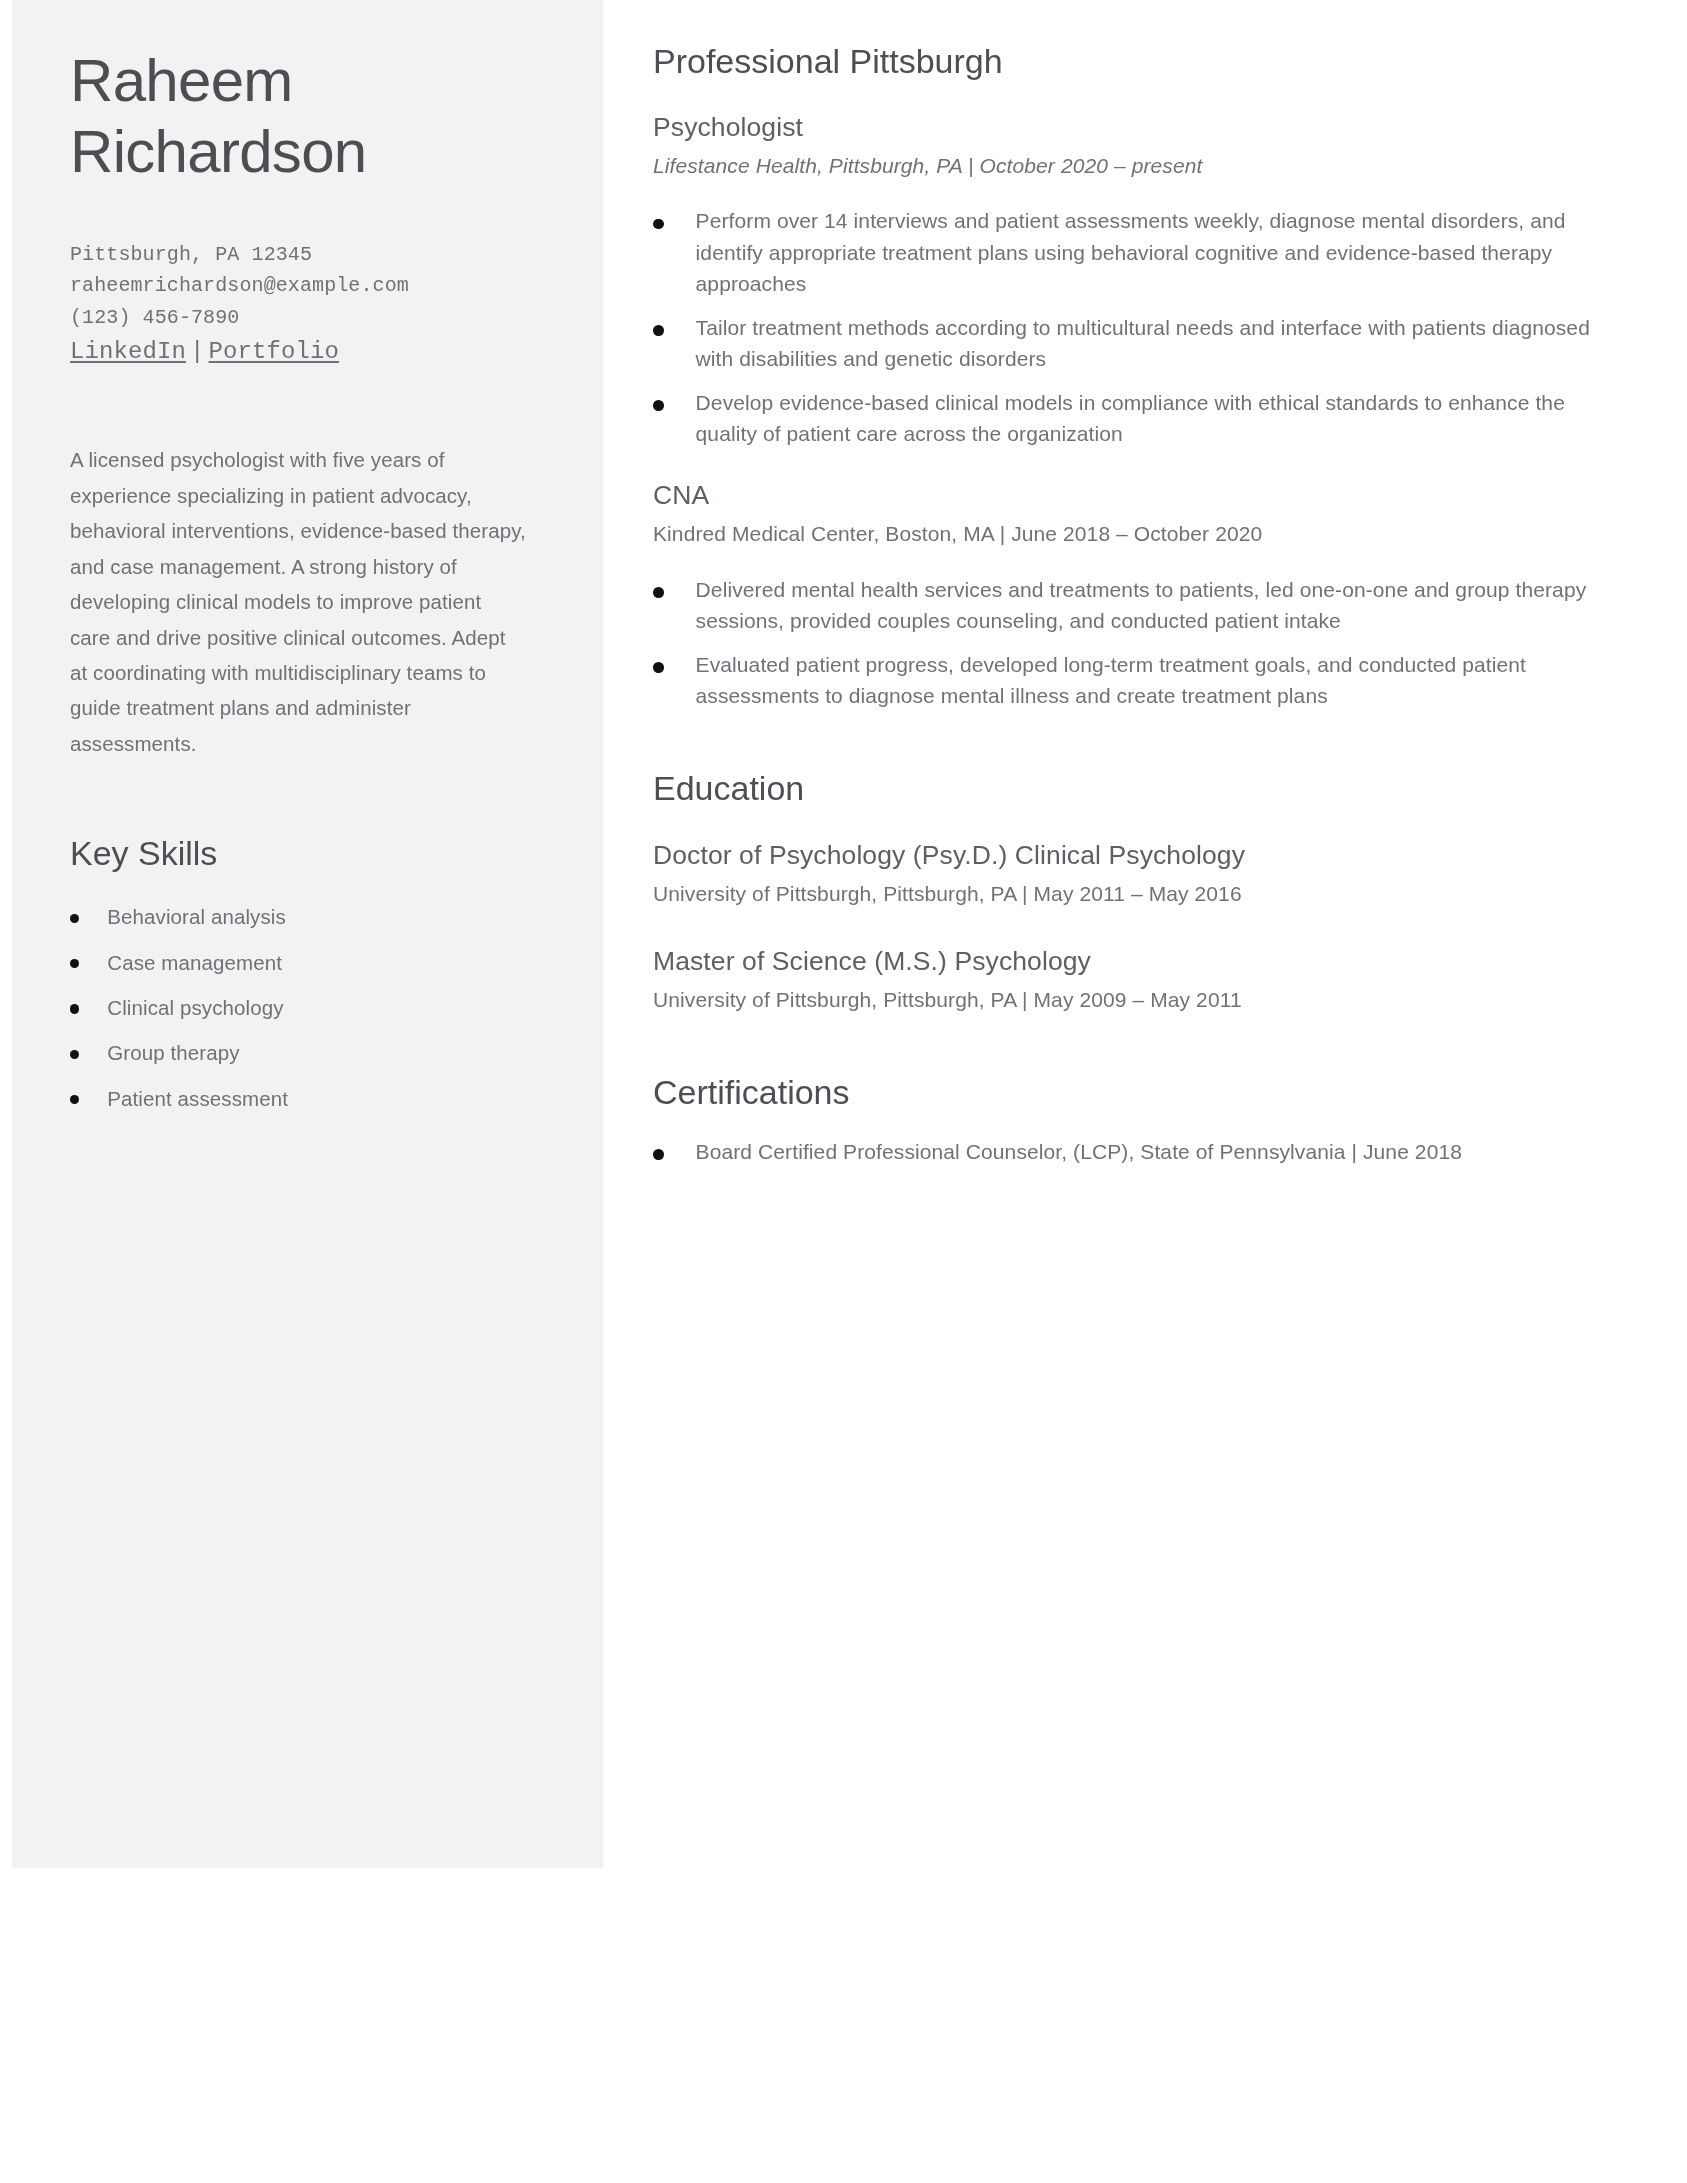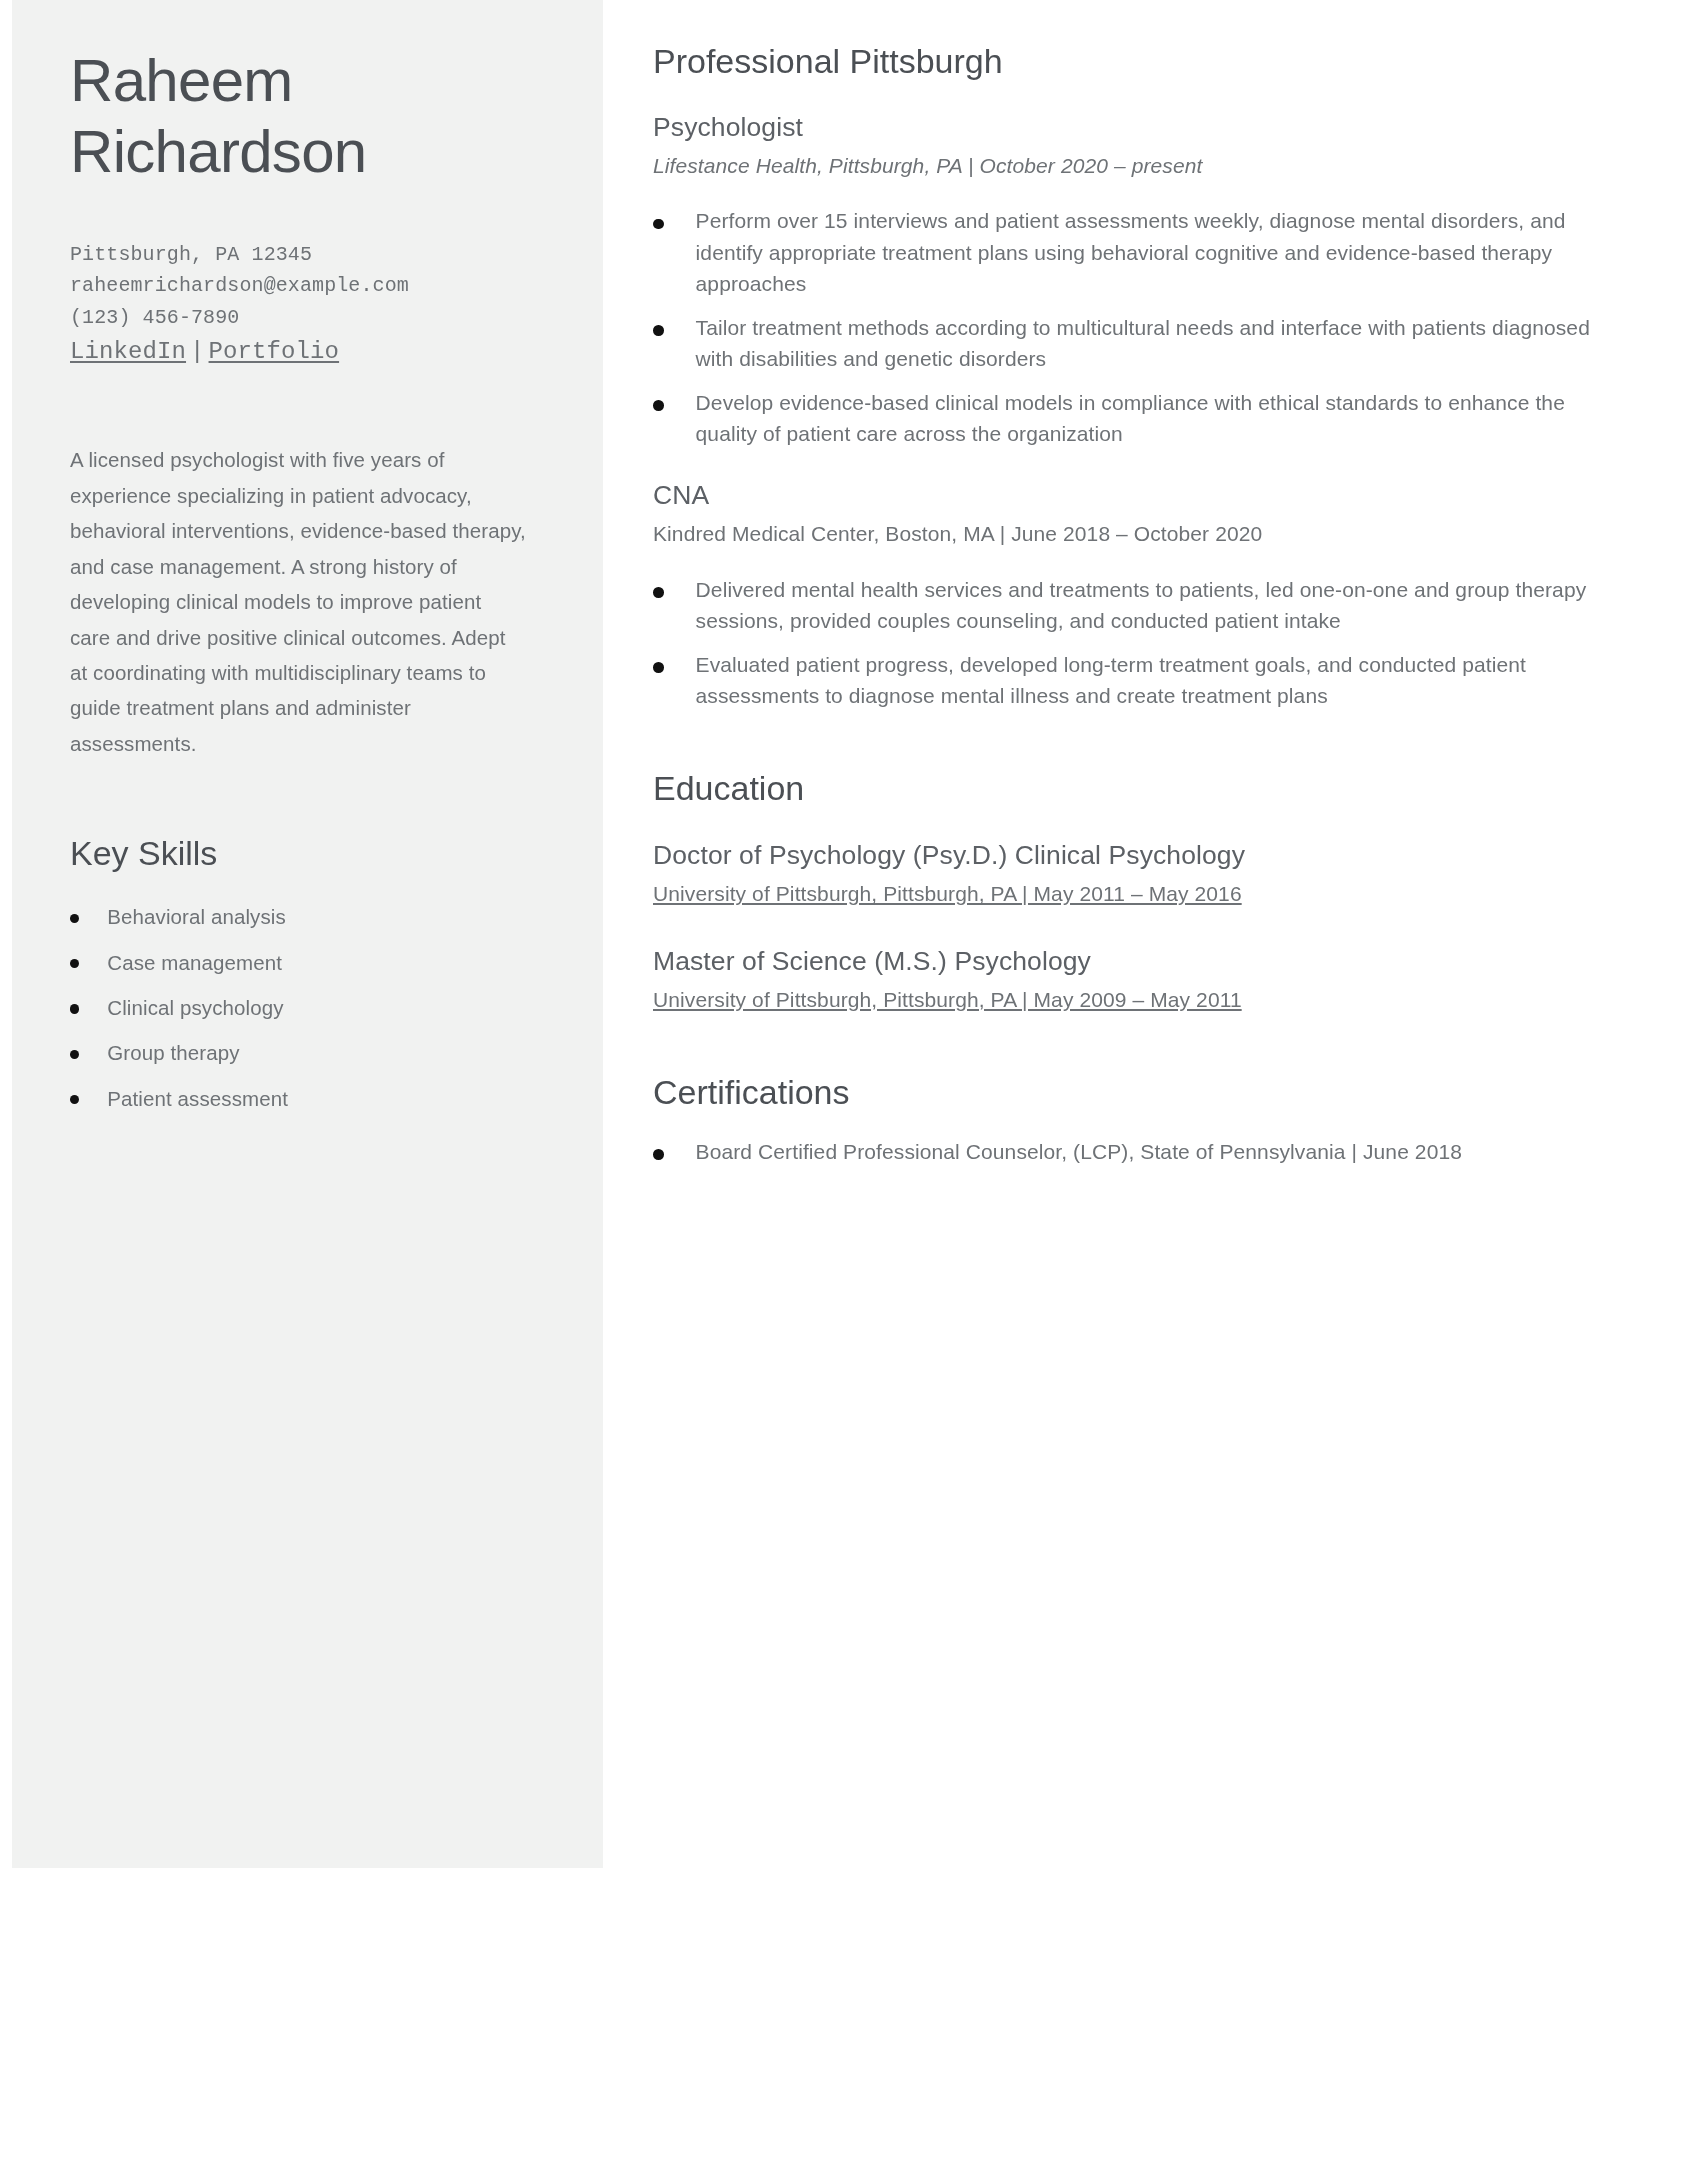--- a/index.html
+++ b/index.html
@@ -151,21 +151,20 @@
   }
   .job-meta.italic {
     font-style: italic;
   }
   .edu-meta {
     font-size: 21px;
     color: #6e7276;
     line-height: 1.45;
     letter-spacing: 0.1px;
     margin-top: 6.6px;
-    text-decoration: underline;
   }
 
   .bullets {
     margin-top: 24px;
     list-style: none;
     padding: 0;
   }
   .bullet-item {
     display: flex;
     align-items: flex-start;
@@ -244,21 +243,21 @@
   <main class="main">
 
     <h1 class="section-heading">Professional Pittsburgh</h1>
 
     <div class="job">
       <div class="job-title">Psychologist</div>
       <div class="job-meta italic">Lifestance Health, Pittsburgh, PA | October 2020 – present</div>
       <ul class="bullets">
         <li class="bullet-item">
           <span class="bullet-dot"></span>
-          <span class="bullet-text">Perform over 15 interviews and patient assessments weekly, diagnose mental disorders, and identify appropriate treatment plans using behavioral cognitive and evidence-based therapy approaches</span>
+          <span class="bullet-text">Perform over 14 interviews and patient assessments weekly, diagnose mental disorders, and identify appropriate treatment plans using behavioral cognitive and evidence-based therapy approaches</span>
         </li>
         <li class="bullet-item">
           <span class="bullet-dot"></span>
           <span class="bullet-text">Tailor treatment methods according to multicultural needs and interface with patients diagnosed with disabilities and genetic disorders</span>
         </li>
         <li class="bullet-item">
           <span class="bullet-dot"></span>
           <span class="bullet-text">Develop evidence-based clinical models in compliance with ethical standards to enhance the quality of patient care across the organization</span>
         </li>
       </ul>

